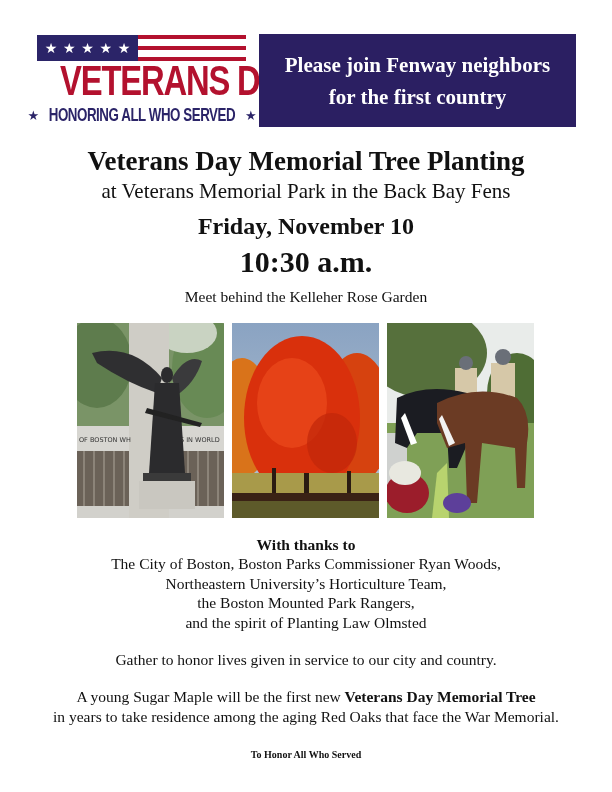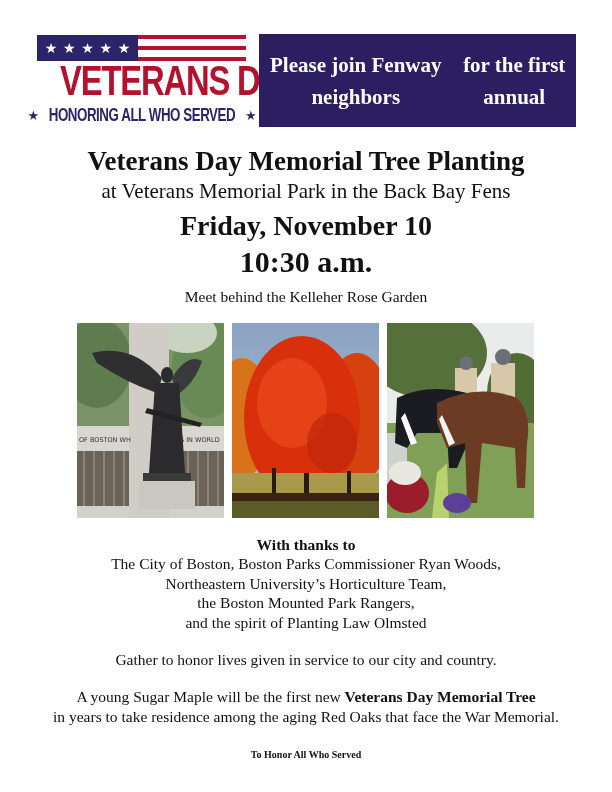--- a/index.html
+++ b/index.html
@@ -20,28 +20,28 @@
                 transform: scaleX(0.78); transform-origin: center top; white-space: nowrap; }
   .logo-sub { position: absolute; left: 0; top: 70px; width: 210px; display: flex; align-items: center;
               justify-content: center; gap: 3px; color: #2b2468; white-space: nowrap; }
   .logo-sub .star { font-family: "DejaVu Sans", sans-serif; font-size: 13px; }
   .logo-sub .txt { font-family: "Liberation Sans", "DejaVu Sans", sans-serif; font-weight: bold;
                    font-size: 18px; letter-spacing: -0.6px; display: inline-block;
                    transform: scaleX(0.74); transform-origin: center; margin: 0 -26px; }
 
   
   .banner { position: absolute; left: 259px; top: 34px; width: 317px; height: 93px; background: #2b1f62;
-            color: #fff; display: flex; flex-direction: row; justify-content: center; align-items: center; }
+            color: #fff; display: flex; flex-direction: column; justify-content: center; align-items: center; }
   .banner div { font-weight: bold; font-size: 21px; line-height: 32px; text-align: center; }
 
   
   .center { position: absolute; left: 0; width: 612px; text-align: center; white-space: nowrap; }
   .h-title { top: 145px; font-size: 27px; font-weight: bold; line-height: 32px; }
   .h-sub { top: 178px; font-size: 21px; line-height: 26px; }
-  .h-date { top: 208px; font-size: 28px; font-weight: bold; line-height: 36px; }
+  .h-date { top: 208px; font-size: 24px; font-weight: bold; line-height: 36px; }
   .h-time { top: 244px; font-size: 30px; font-weight: bold; line-height: 36px; }
   .h-meet { top: 287px; font-size: 15.5px; line-height: 20px; }
 
   
   .photo { position: absolute; top: 323px; height: 195px; overflow: hidden; }
   .p1 { left: 77px; width: 147px; background: #14b8a6; }
   .p2 { left: 232px; width: 147px; background: #9fb2c8; }
   .p3 { left: 387px; width: 147px; background: #7b9960; }
   .photo svg { display: block; width: 100%; height: 100%; }
 
@@ -76,21 +76,21 @@
   <div class="logo-title">VETERANS DAY</div>
   <div class="logo-sub">
     <span class="star">★</span>
     <span class="txt">HONORING ALL WHO SERVED</span>
     <span class="star">★</span>
   </div>
 </div>
 
 <div class="banner">
   <div>Please join Fenway neighbors</div>
-  <div>for the first annual</div>
+  <div>for the first country</div>
 </div>
 
 <div class="center h-title">Veterans Day Memorial Tree Planting</div>
 <div class="center h-sub">at Veterans Memorial Park in the Back Bay Fens</div>
 <div class="center h-date">Friday, November 10</div>
 <div class="center h-time">10:30 a.m.</div>
 <div class="center h-meet">Meet behind the Kelleher Rose Garden</div>
 
 <div class="photo p1">
   <svg viewBox="0 0 147 195" preserveAspectRatio="none">

